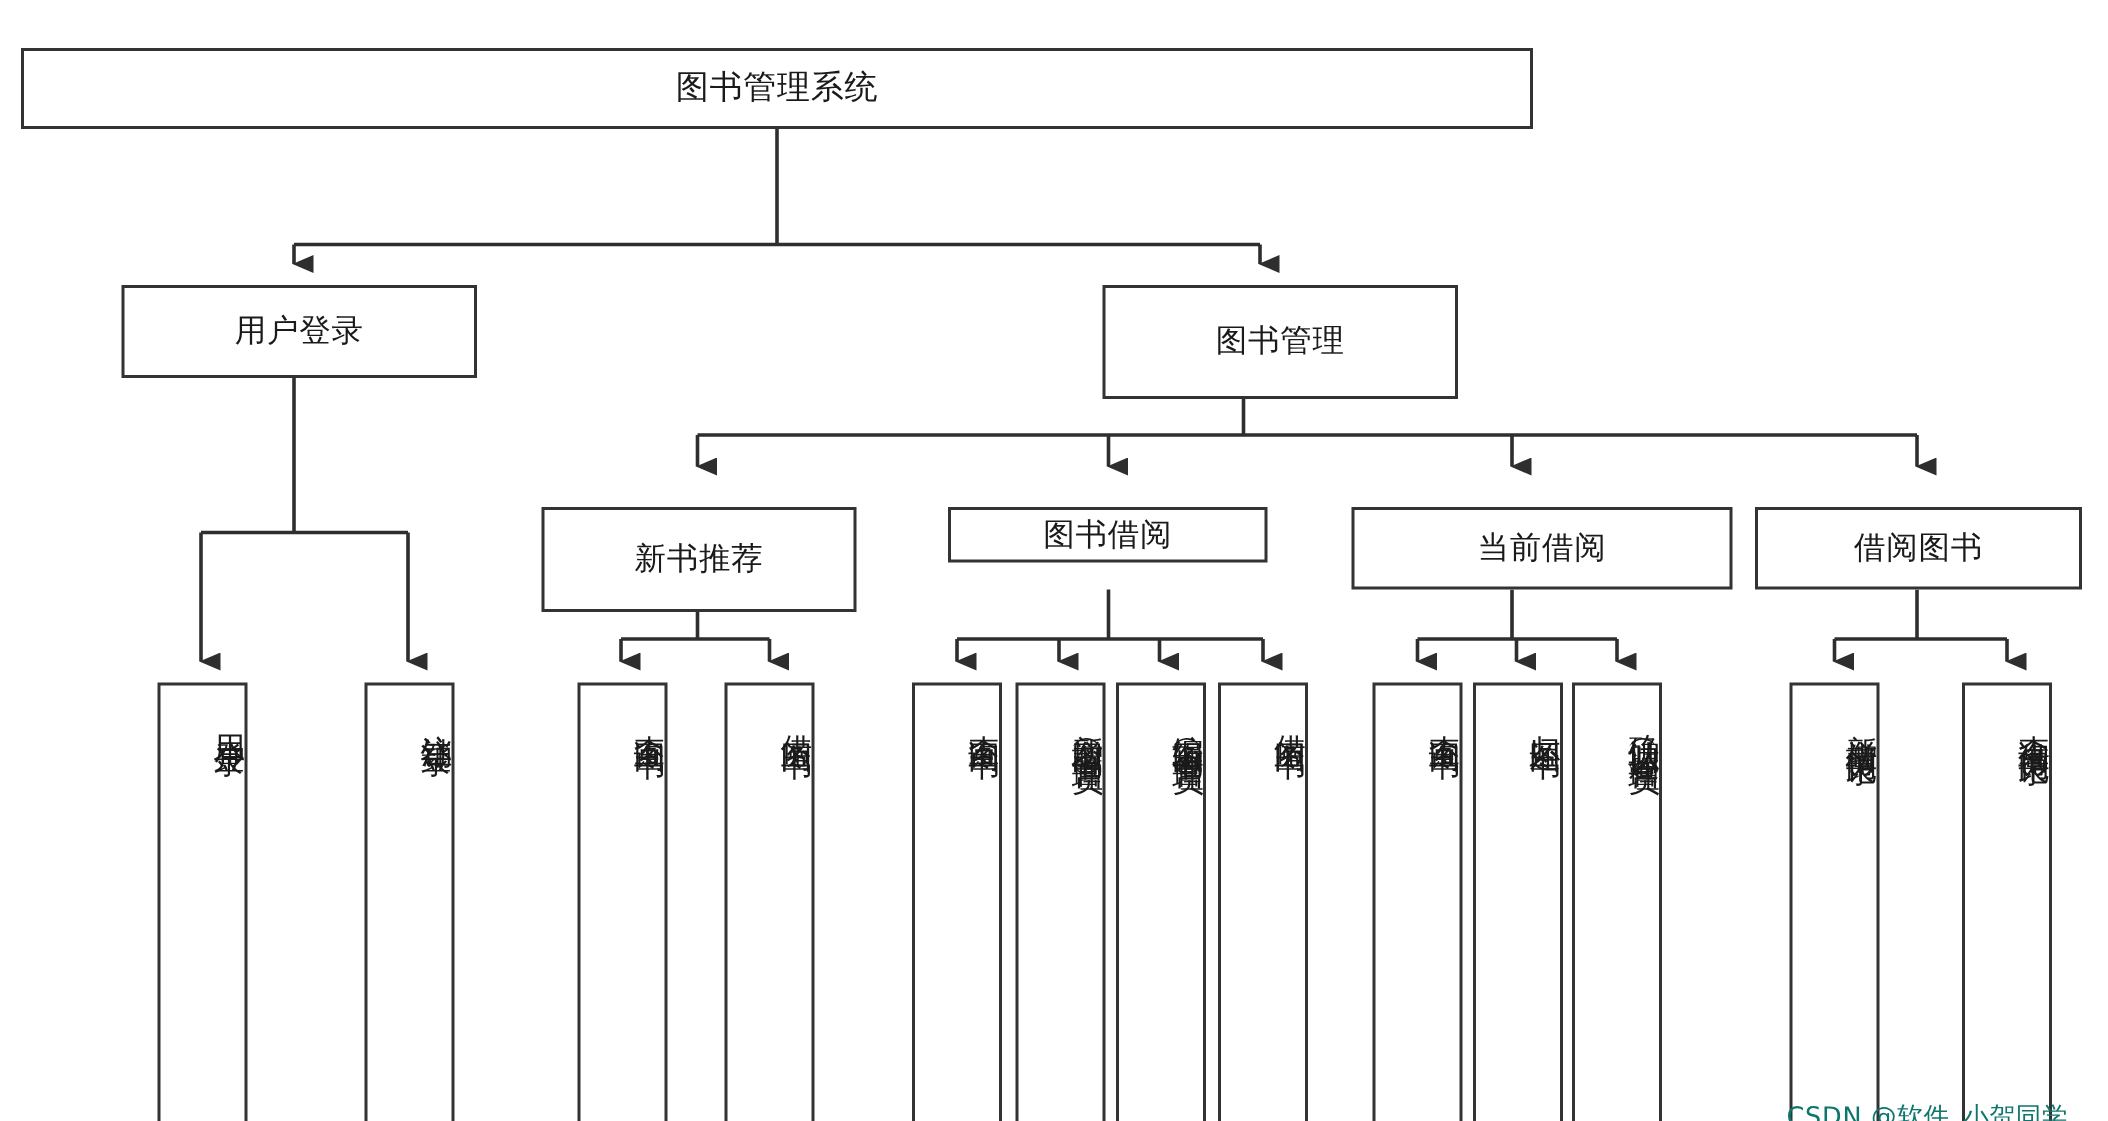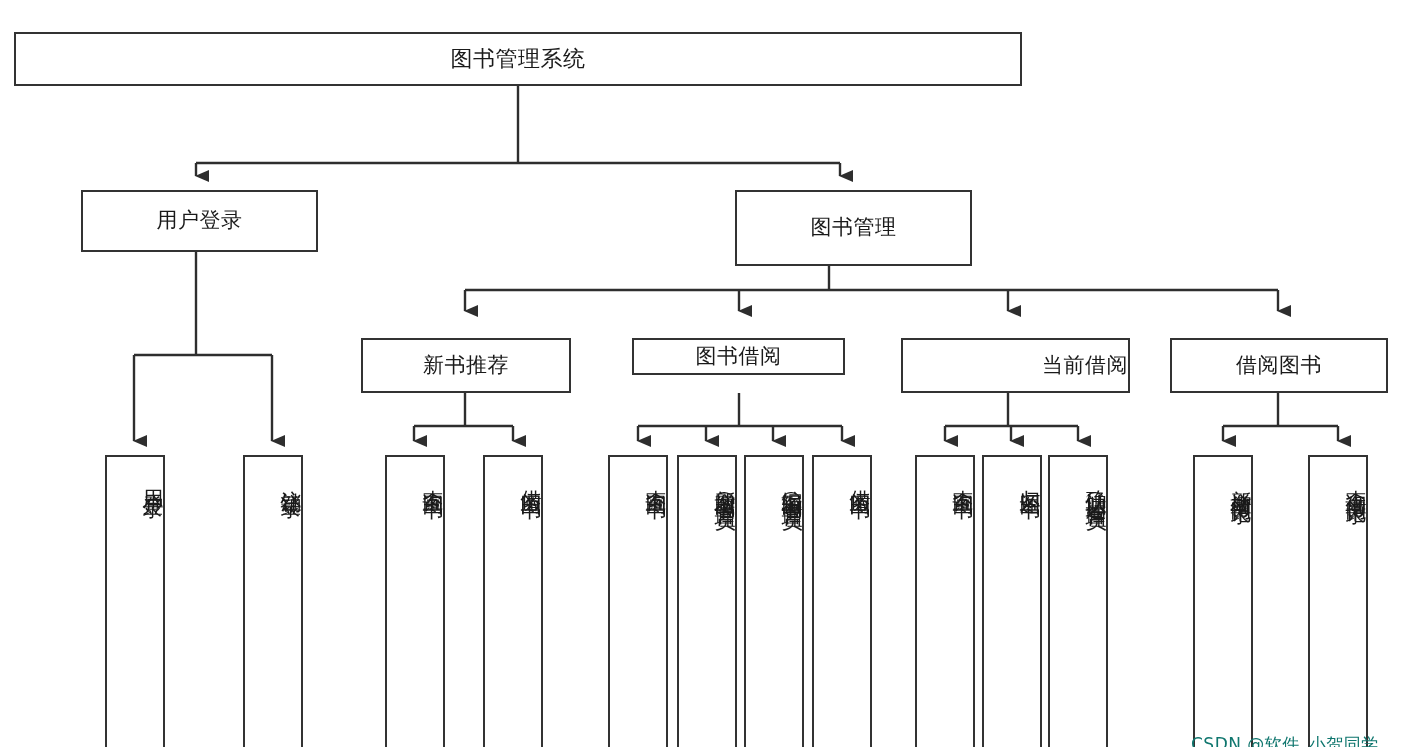--- a/index.html
+++ b/index.html
@@ -132,27 +132,27 @@
     <span>图书管理系统</span>
   </div>
 
   <div class="node horiz" style="left:81px; top:170px; width:237px; height:62px;">
     <span>用户登录</span>
   </div>
   <div class="node horiz" style="left:735px; top:170px; width:237px; height:76px;">
     <span>图书管理</span>
   </div>
 
-  <div class="node horiz" style="left:361px; top:318px; width:210px; height:55px;text-align:right;">
+  <div class="node horiz" style="left:361px; top:318px; width:210px; height:70px;text-align:right;">
     <span>新书推荐</span>
   </div>
   <div class="node horiz" style="left:632px; top:318px; width:213px; height:37px;">
     <span>图书借阅</span>
   </div>
-  <div class="node horiz" style="left:901px; top:318px; width:229px; height:55px;justify-content:flex-end;">
+  <div class="node horiz" style="left:901px; top:318px; width:254px; height:55px;">
     <span>当前借阅</span>
   </div>
   <div class="node horiz" style="left:1170px; top:318px; width:218px; height:55px;">
     <span>借阅图书</span>
   </div>
 
   <div class="node vert" style="left:105px; top:435px; width:60px; height:300px;">
     <span class="vtext">用户登录</span>
   </div>
   <div class="node vert" style="left:243px; top:435px; width:60px; height:300px;">

